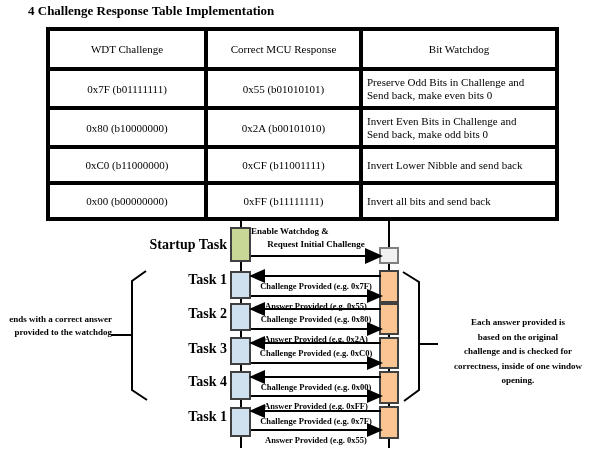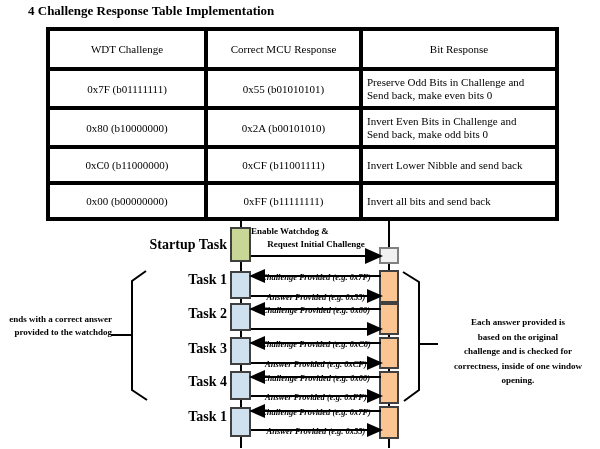--- a/index.html
+++ b/index.html
@@ -27,22 +27,22 @@
   .box{box-sizing:border-box;border:2px solid #404040;}
   #startup-box{left:230px;top:227px;width:21px;height:35px;background:#c8d795;}
   #init-box{left:379px;top:247px;width:20px;height:17px;background:#f1f1f1;border-color:#808080;}
   .task-box{left:230px;width:21px;background:#cfe0ee;}
   .wd-box{left:379px;width:20px;background:#fac493;}
   
   .task-label{left:100px;width:127px;text-align:right;font-weight:bold;font-size:14px;
               white-space:nowrap;line-height:16px;}
   
   .message{position:absolute;left:251px;width:130px;height:22px;}
-  .msg-label{position:absolute;top:8px;left:0;width:100%;text-align:center;font-weight:bold;
-             font-size:8.5px;line-height:11px;white-space:nowrap;font-style:italic;}
+  .msg-label{position:absolute;top:17px;left:0;width:100%;text-align:center;font-weight:bold;
+             font-size:8.5px;line-height:11px;white-space:nowrap;}
   .msg-line{position:absolute;top:11px;left:0;right:0;height:2px;background:#000;}
   .ah{position:absolute;width:0;height:0;border-top:7px solid transparent;
       border-bottom:7px solid transparent;top:5px;}
   .ah-left{left:-2px;border-right:16px solid #000;}
   .ah-right{right:-2px;border-left:16px solid #000;}
   
   #message-enable{position:absolute;left:251px;top:225px;width:130px;height:40px;}
   #message-enable .l1{position:absolute;top:0;width:100%;text-align:left;font-weight:bold;
       font-size:9px;line-height:12px;white-space:nowrap;}
   #message-enable .l2{position:absolute;top:13px;width:100%;text-align:center;font-weight:bold;
@@ -66,21 +66,21 @@
 <table class="abs" id="crt">
   <colgroup>
       <col style="width:158px">
       <col style="width:155px">
       <col style="width:196px">
     </colgroup>
   <thead>
     <tr>
       <th>WDT Challenge</th>
       <th>Correct MCU Response</th>
-      <th>Bit Response</th>
+      <th>Bit Watchdog</th>
     </tr>
   </thead>
   <tbody>
     <tr class="r1">
       <td>0x7F (b01111111)</td>
       <td>0x55 (b01010101)</td>
       <td class="c3">Preserve Odd Bits in Challenge and Send back, make even bits 0</td>
     </tr>
     <tr class="r2">
       <td>0x80 (b10000000)</td>
@@ -141,30 +141,30 @@
   <div class="msg-label">Answer Provided (e.g. 0x55)</div>
   <div class="msg-line"></div>
   <div class="ah ah-right"></div>
 </div>
 <div class="message" style="top:297px;">
   <div class="msg-label">Challenge Provided (e.g. 0x80)</div>
   <div class="msg-line"></div>
   <div class="ah ah-left"></div>
 </div>
 <div class="message" style="top:317px;">
+  <div class="msg-label">Answer Provided (e.g. 0x2A)</div>
   <div class="msg-line"></div>
   <div class="ah ah-right"></div>
 </div>
 <div class="message" style="top:331px;">
   <div class="msg-label">Challenge Provided (e.g. 0xC0)</div>
   <div class="msg-line"></div>
   <div class="ah ah-left"></div>
 </div>
 <div class="message" style="top:351px;">
-  <div class="msg-label">Answer Provided (e.g. 0xCF)</div>
   <div class="msg-line"></div>
   <div class="ah ah-right"></div>
 </div>
 <div class="message" style="top:365px;">
   <div class="msg-label">Challenge Provided (e.g. 0x00)</div>
   <div class="msg-line"></div>
   <div class="ah ah-left"></div>
 </div>
 <div class="message" style="top:384px;">
   <div class="msg-label">Answer Provided (e.g. 0xFF)</div>

